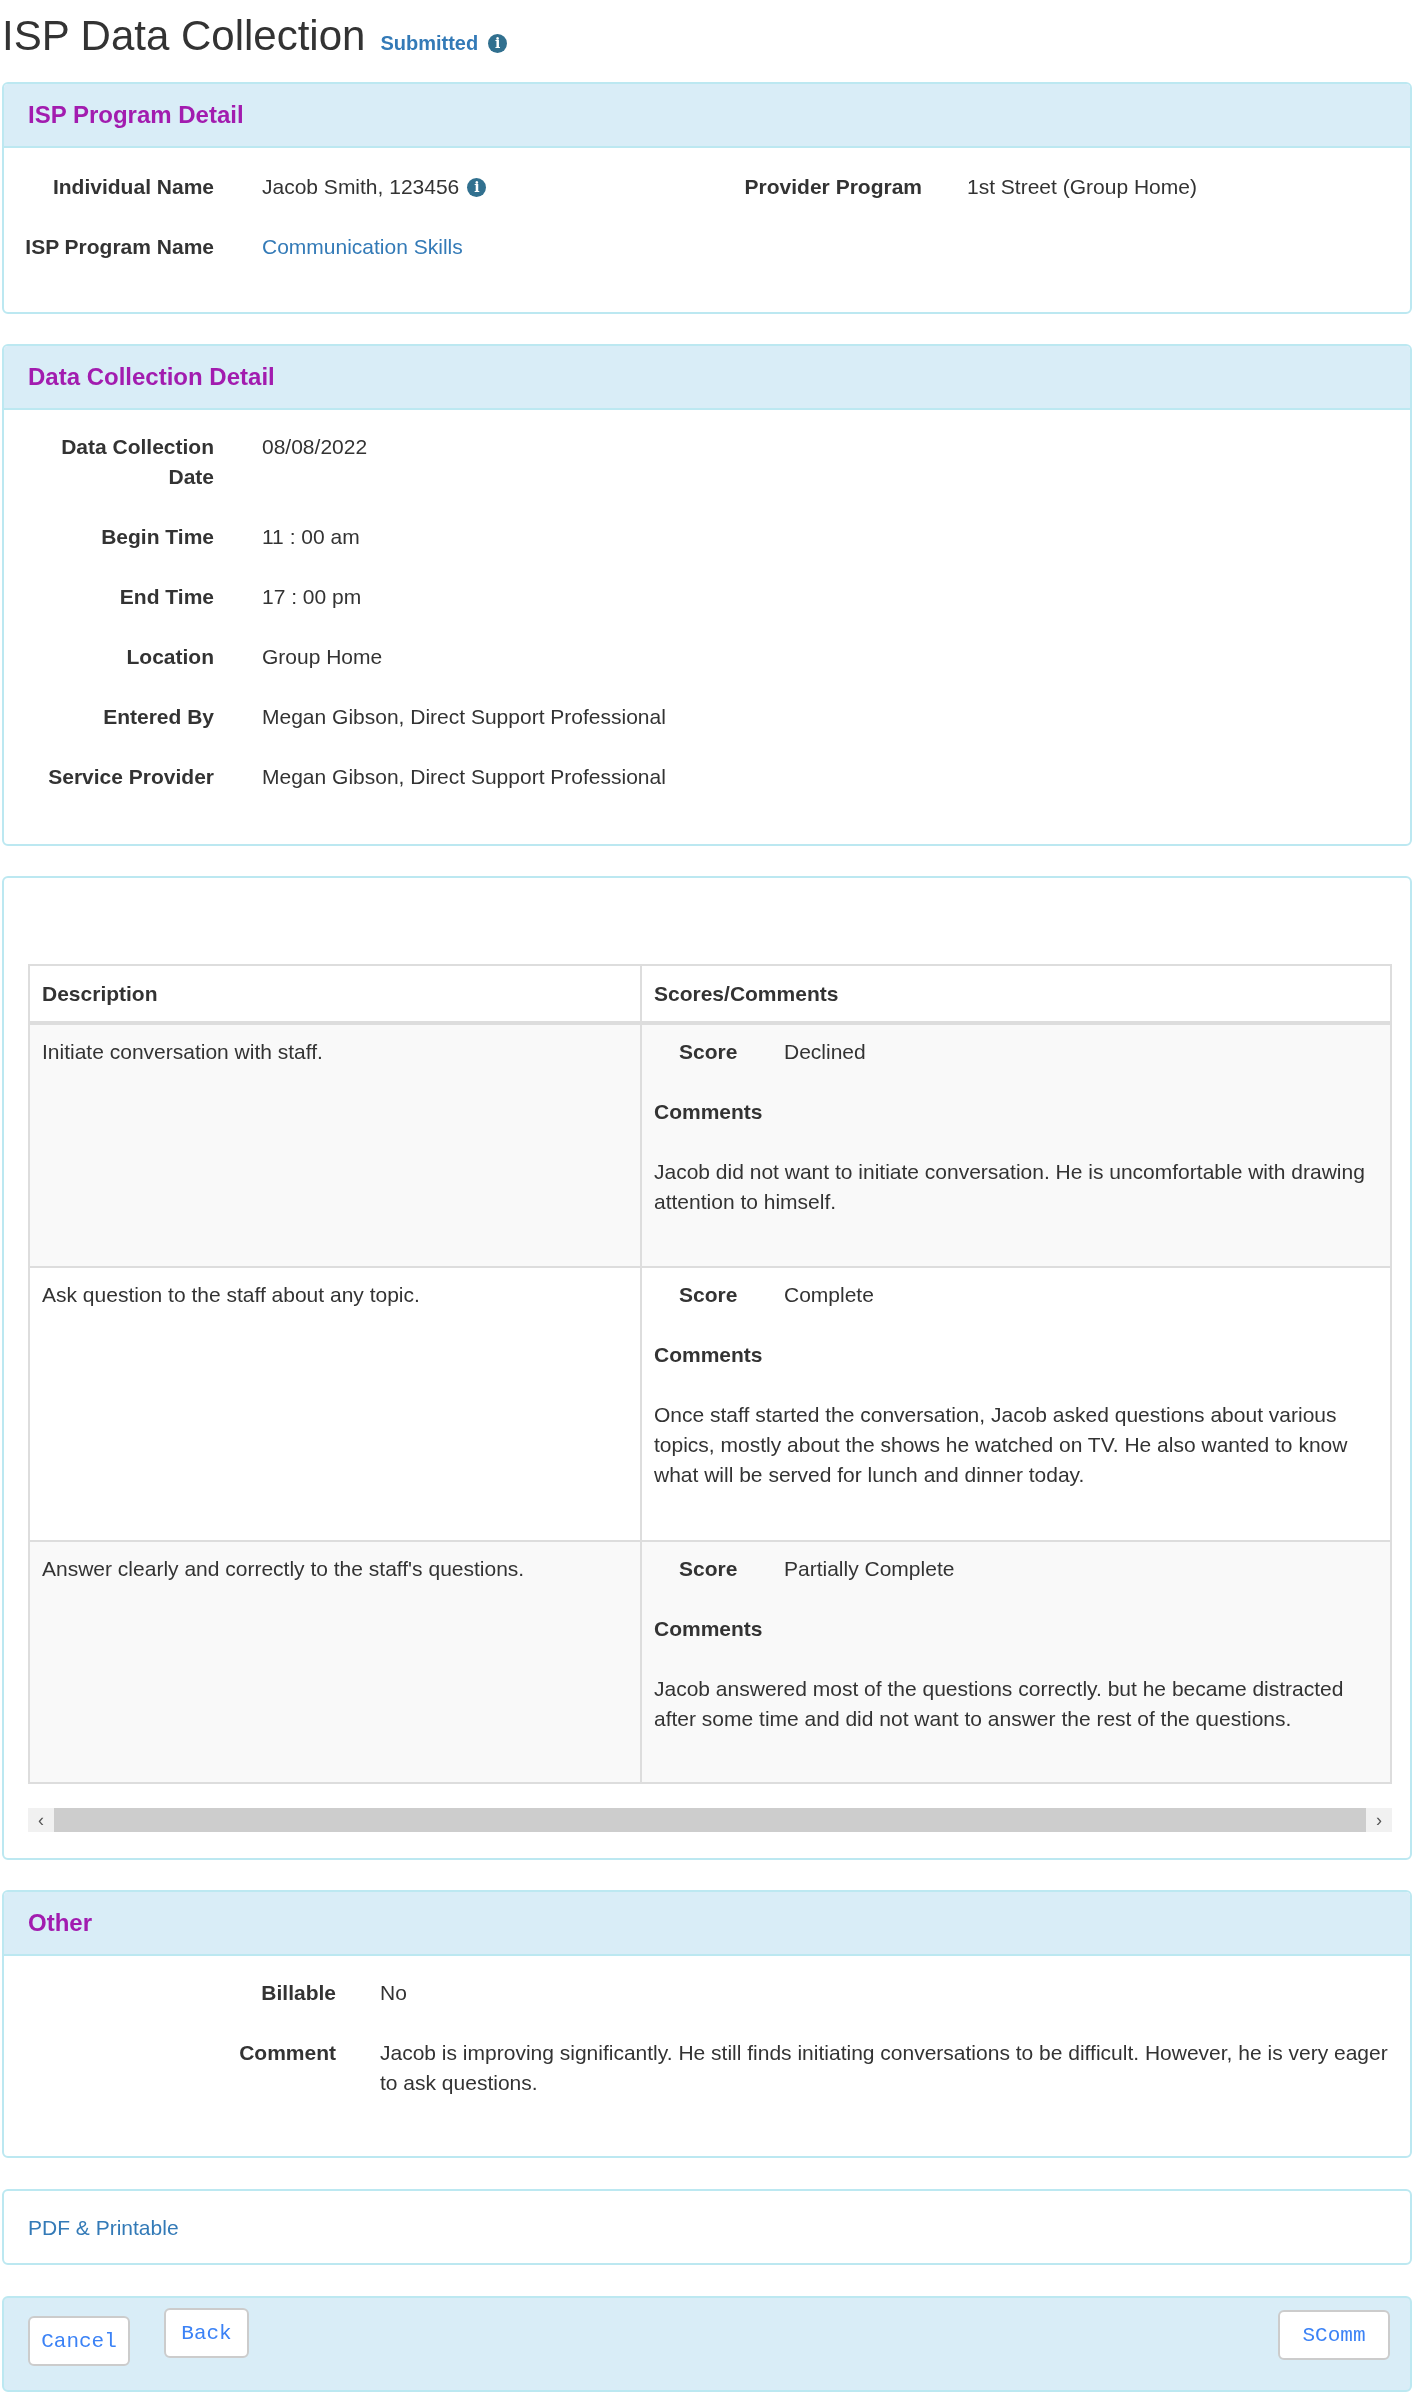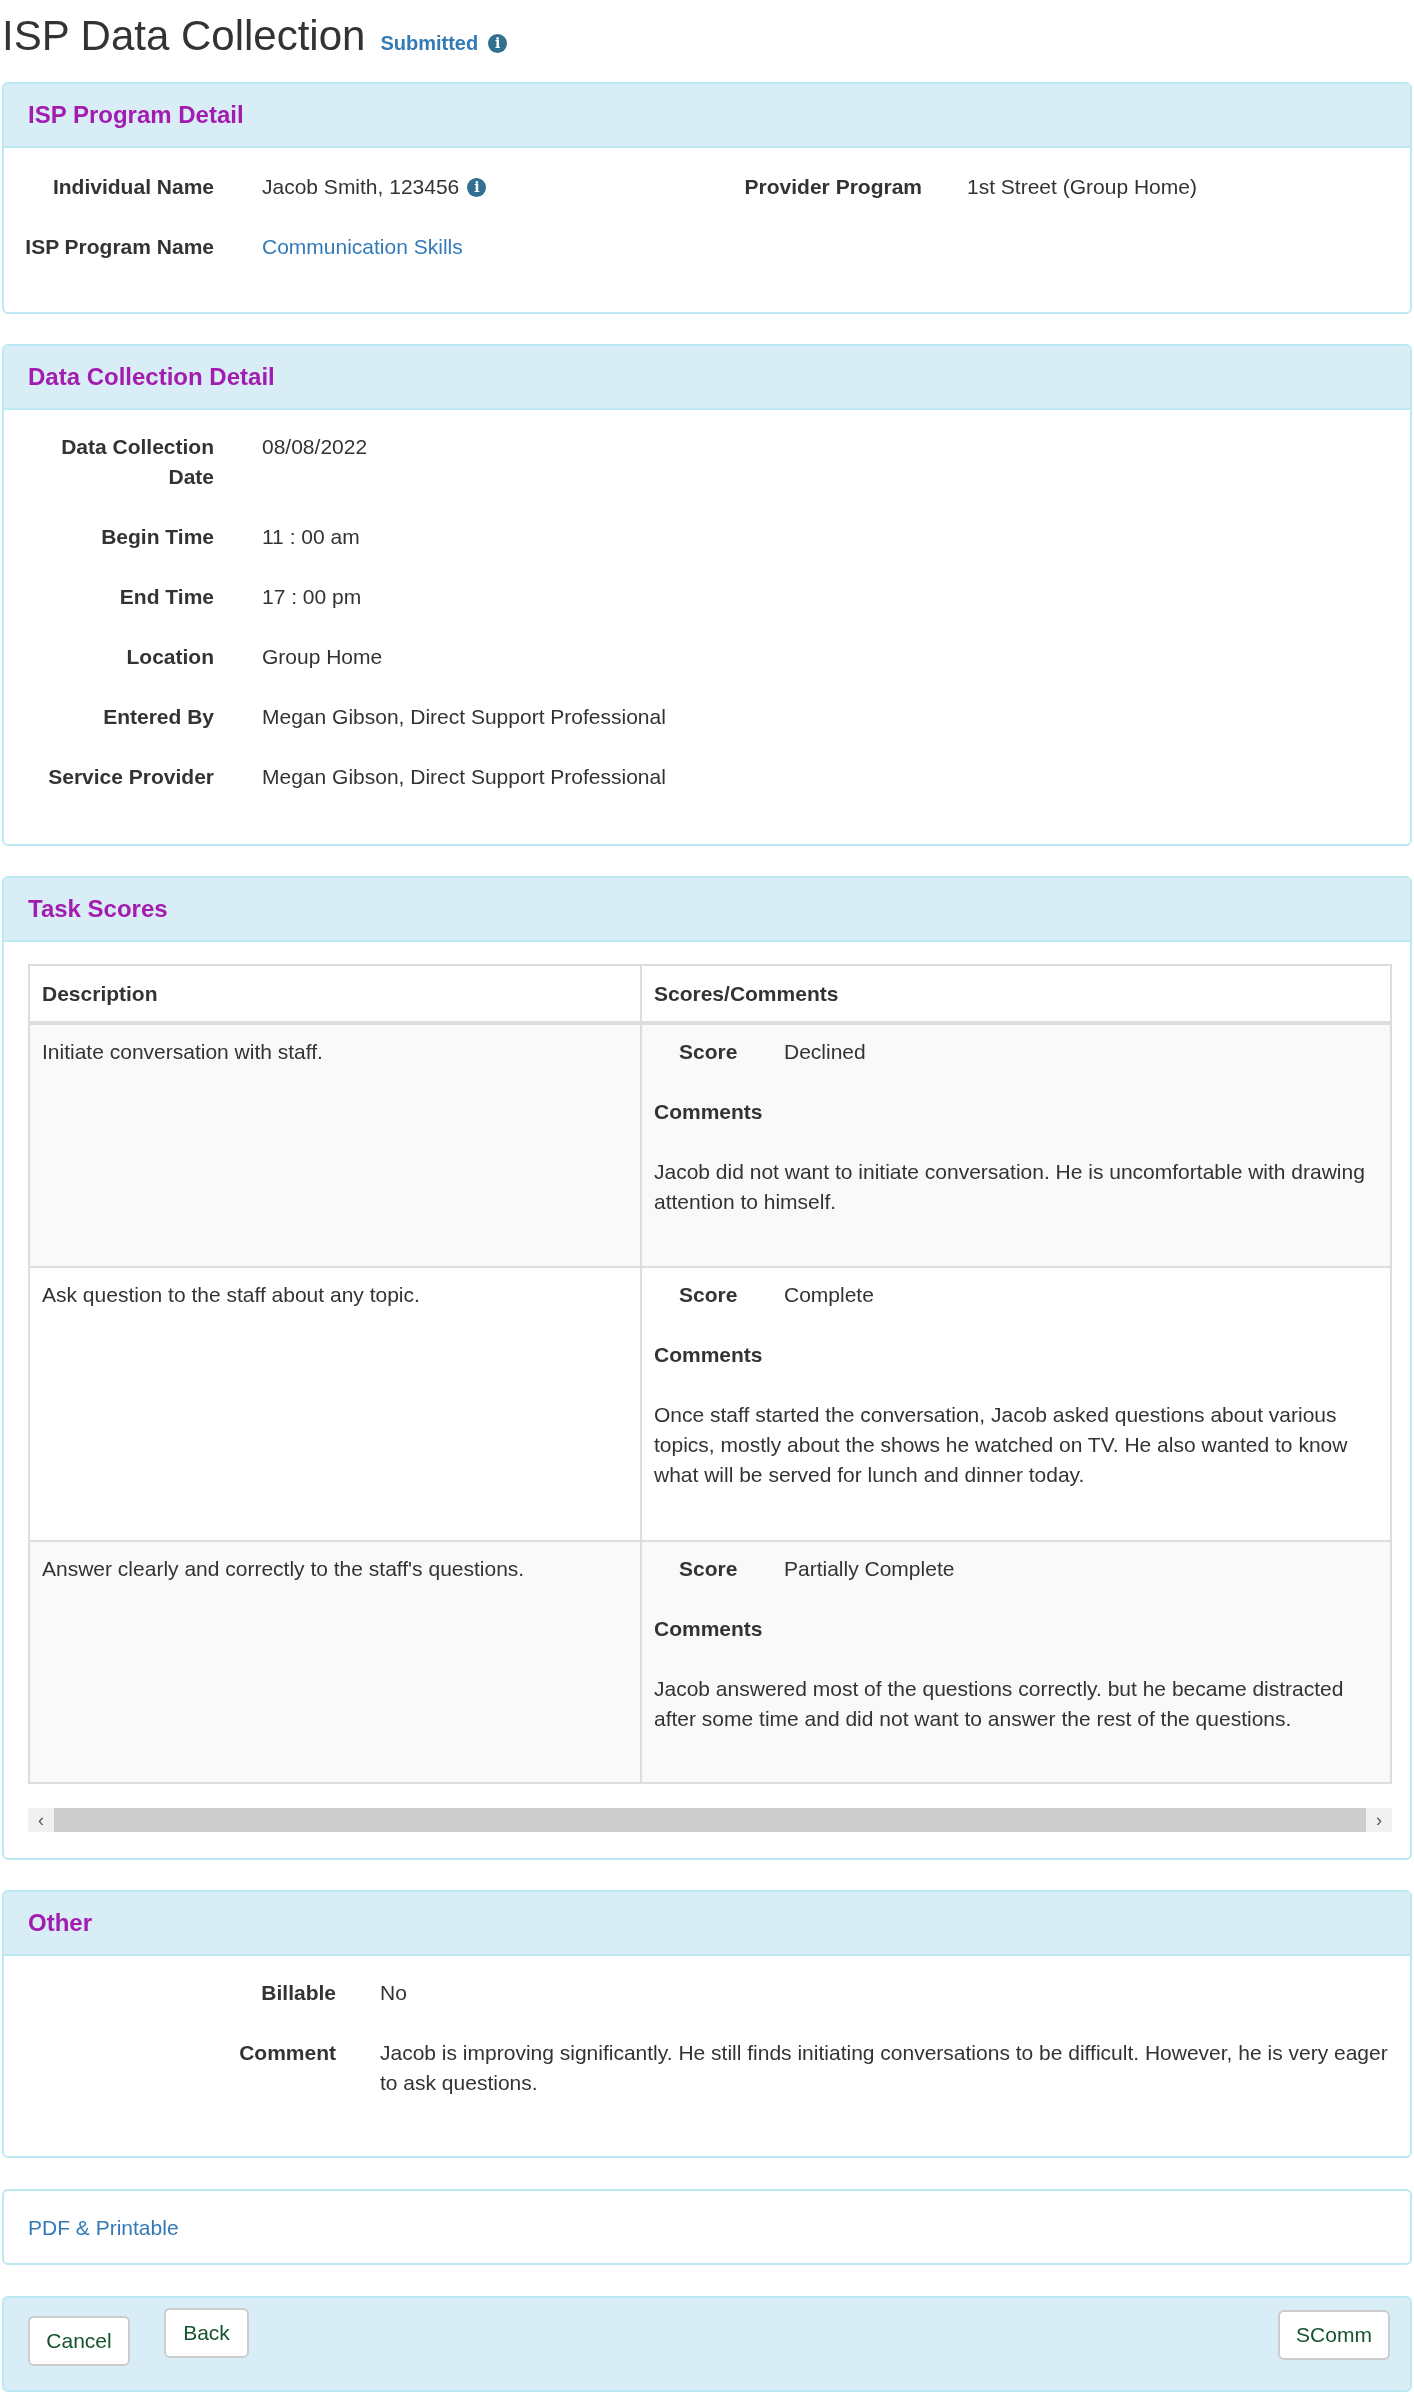--- a/index.html
+++ b/index.html
@@ -73,21 +73,21 @@
     background: #f1f1f1; display: flex; align-items: center;
   }
   .scrollbar .arrow {
     width: 26px; height: 24px; display: flex; align-items: center; justify-content: center;
     color: #555; font-size: 18px; line-height: 24px;
   }
   .scrollbar .thumb { flex: 1; height: 24px; background: #cdcdcd; }
 
   .btn {
     position: absolute; background: #fff; border: 2px solid #ccc; border-radius: 6px;
-    font-family: Liberation Sans, sans-serif; font-size: 21px; color: #14532d;
+    font-family: Liberation Mono, monospace; font-size: 21px; color: #3b82f6;
     display: flex; align-items: center; justify-content: center; cursor: pointer;
   }
 </style>
 </head>
 <body>
 
 <div class="page-title">
   <h1>ISP Data Collection</h1>
   <span class="status">
     <span>Submitted</span>
@@ -129,23 +129,20 @@
   <div class="dd" style="left:258px;top:296px;">Group Home</div>
 
   <div class="dt" style="right:1196px;top:356px;width:220px;">Entered By</div>
   <div class="dd" style="left:258px;top:356px;">Megan Gibson, Direct Support Professional</div>
 
   <div class="dt" style="right:1196px;top:416px;width:220px;">Service Provider</div>
   <div class="dd" style="left:258px;top:416px;">Megan Gibson, Direct Support Professional</div>
 </div>
 
 <div class="panel" style="top:876px;height:984px;">
-  <div class="panel-heading">
-    <h3>Task Scores</h3>
-  </div>
   <div class="tbl-wrap">
     <table>
       <colgroup>
           <col class="c1">
           <col>
         </colgroup>
       <thead>
         <tr>
           <th>Description</th>
           <th>Scores/Comments</th>

